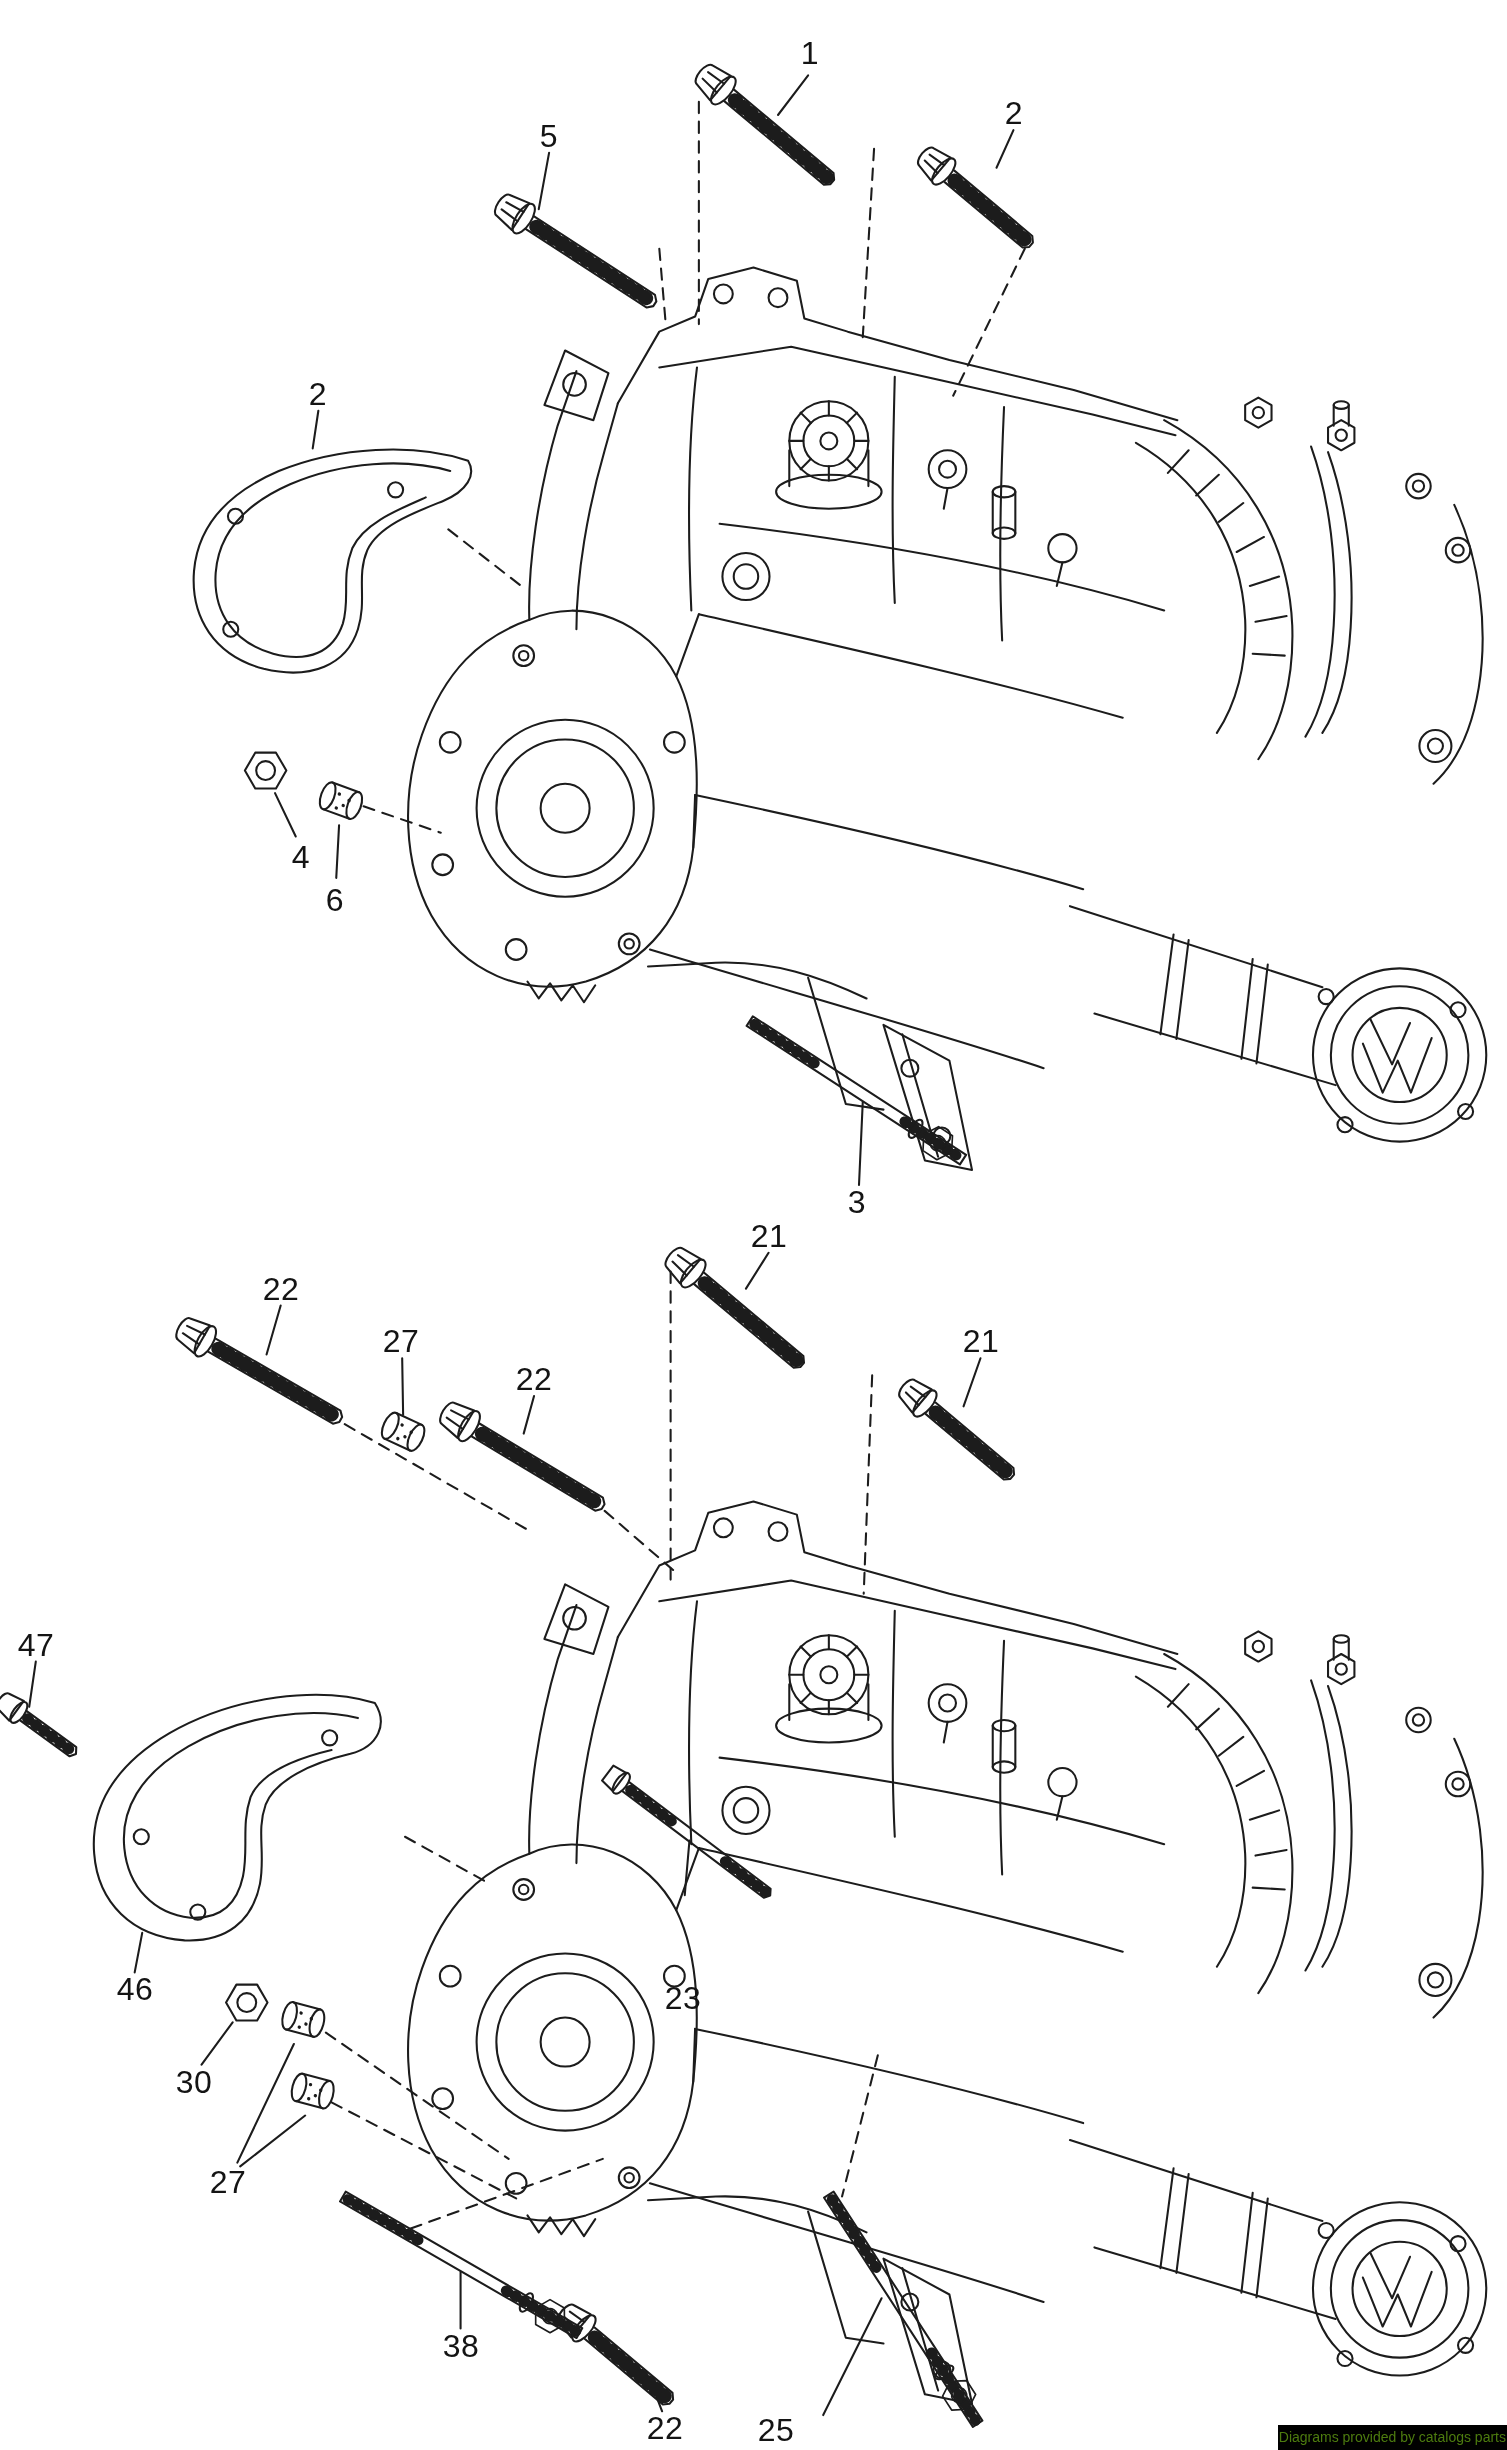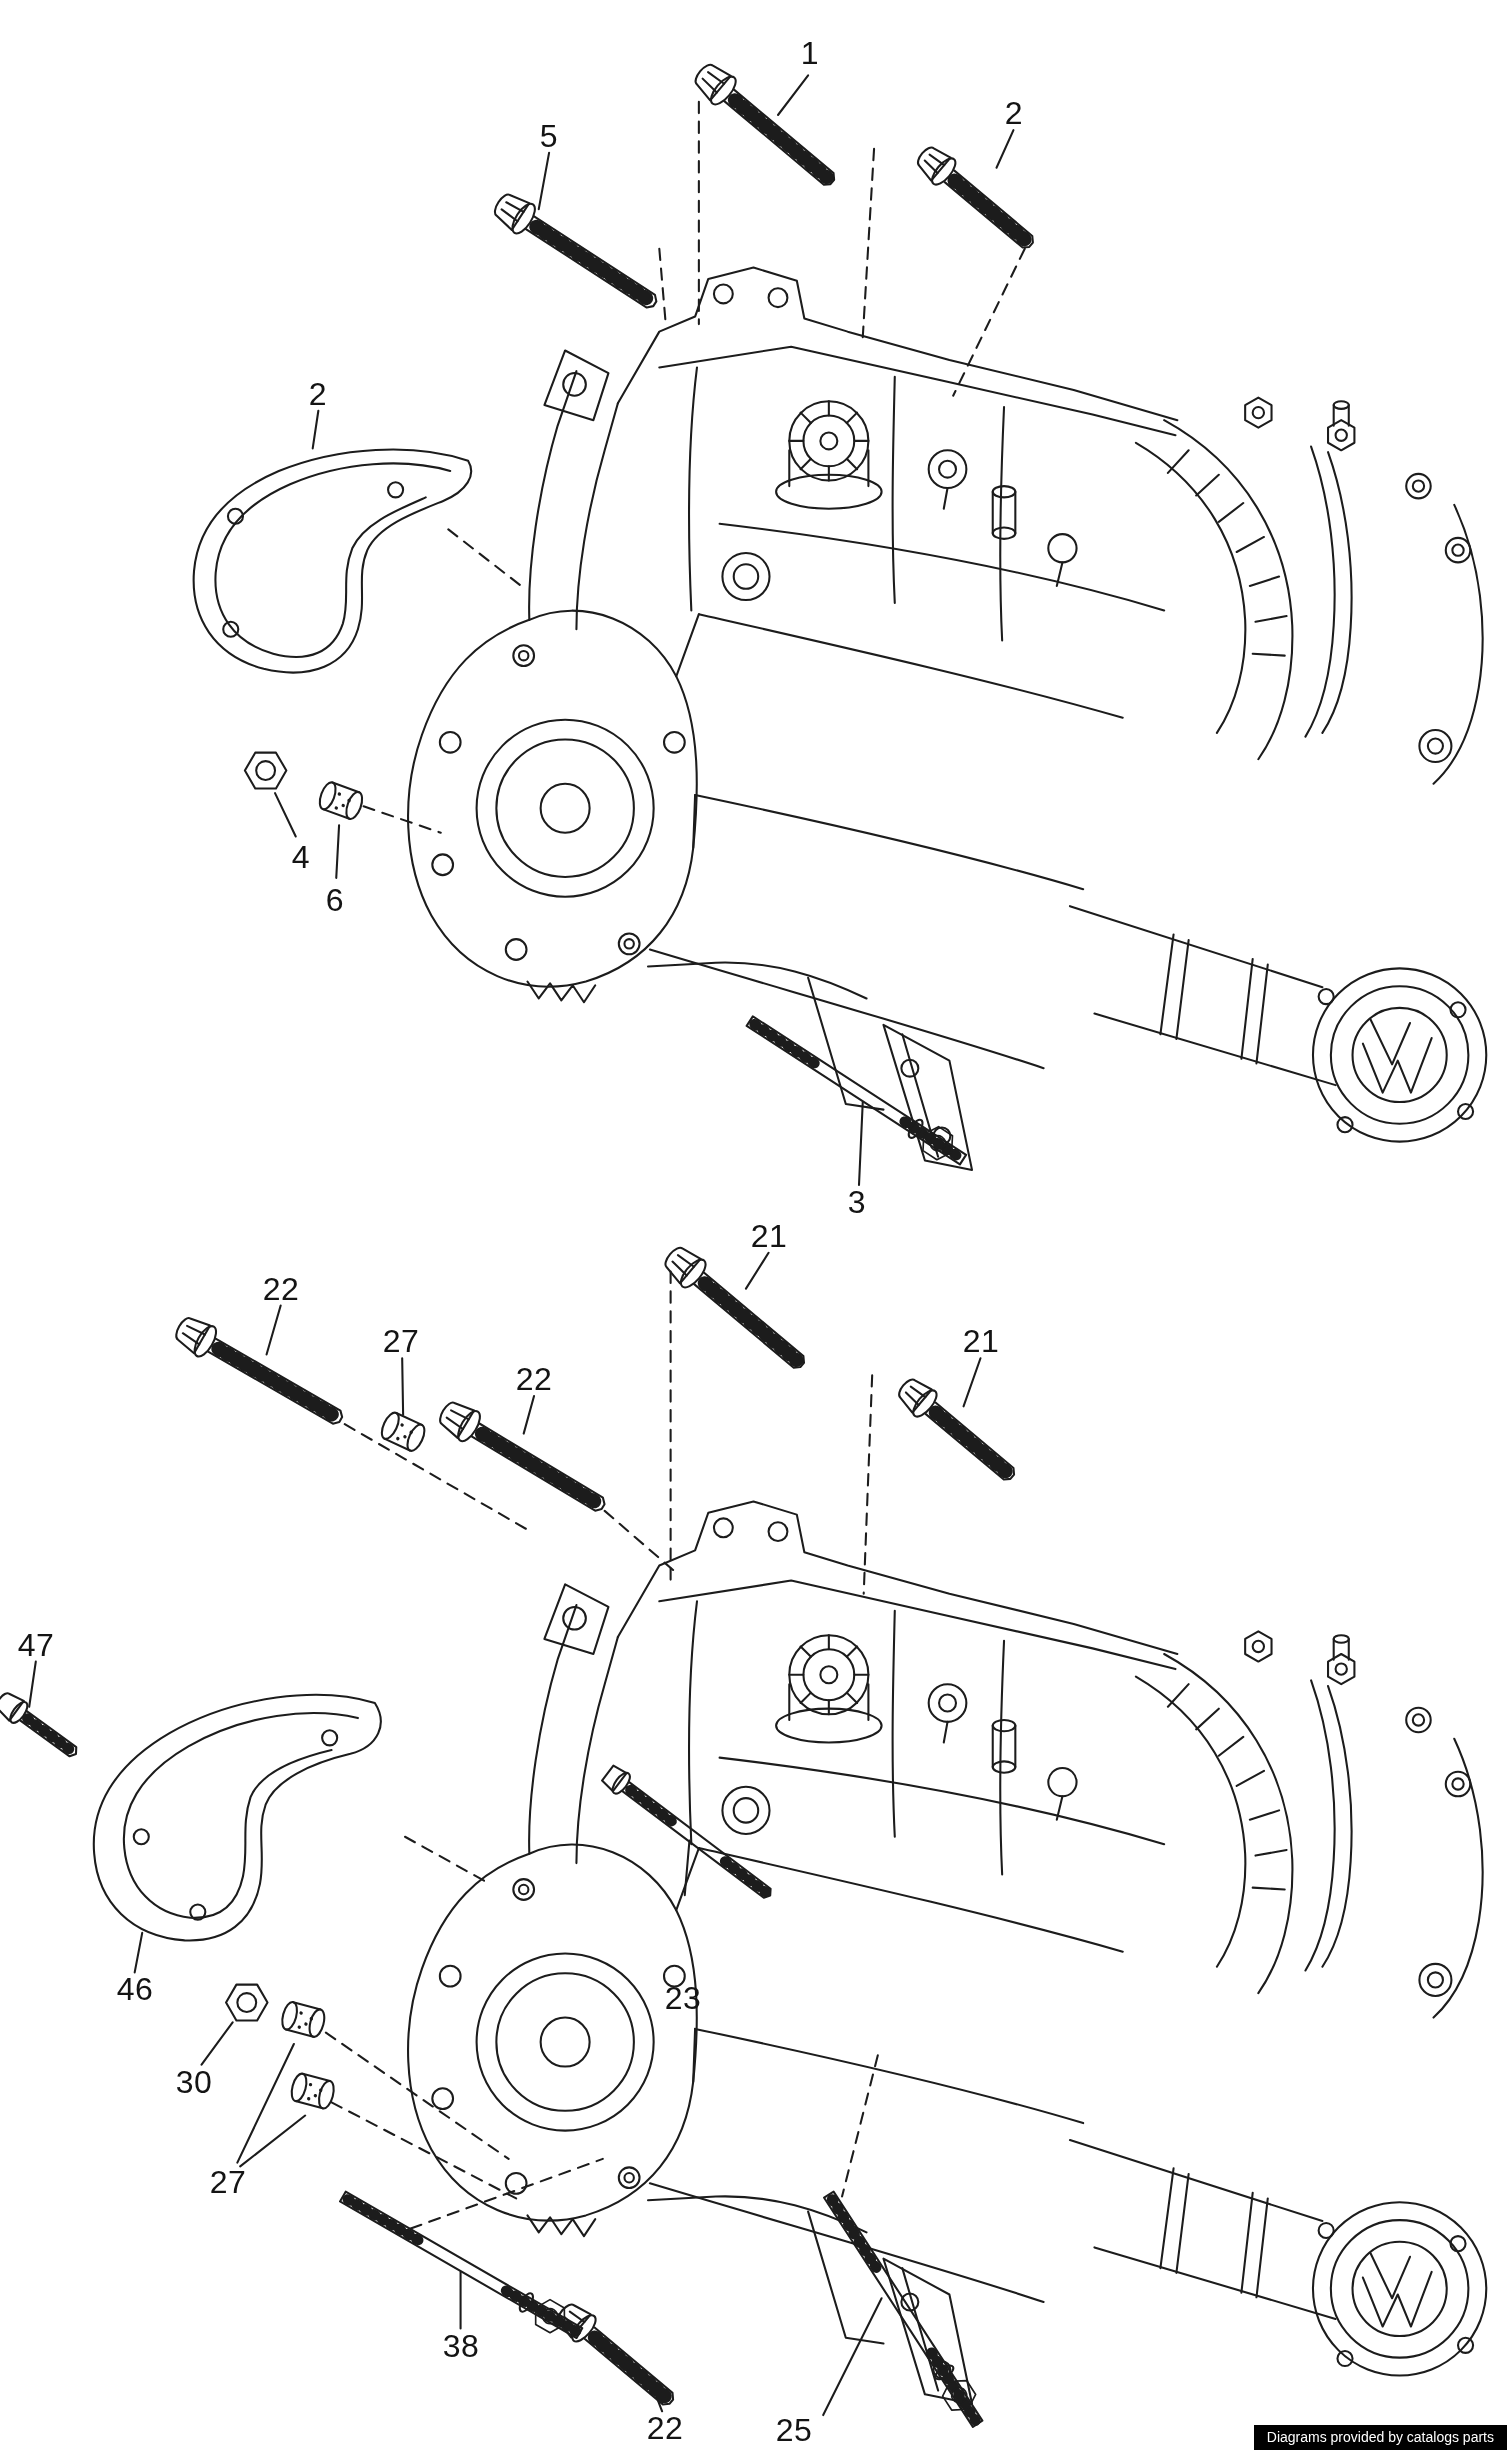--- a/index.html
+++ b/index.html
@@ -13,22 +13,22 @@
   svg.art .threads   { stroke-width:15; stroke-dasharray:2.5 8; }
   svg.art .threads-sm{ stroke-width:11; stroke-dasharray:2.5 8; }
   svg.art .dot  { fill:#1c1c1c; stroke:none; }
   svg.art g.dash line { stroke-dasharray:12 9; }
   .callout {
     position:absolute; transform:translate(-50%,-50%);
     font-size:32px; color:#141414; letter-spacing:0.5px; white-space:nowrap;
   }
   .watermark {
     position:absolute; right:0; bottom:0; height:25.4px;
-    background:#000000; color:#ffffff;
-    display:flex; align-items:center; padding:0 13px;
+    background:#000000; color:#4d7c0f;
+    display:flex; align-items:center; padding:0 1px;
     font-size:14px;
   }
 </style>
 </head>
 <body>
 
 <div class="canvas">
 
 <svg class="art" width="1507" height="2450" viewBox="0 0 1600 2601">
   <defs>
@@ -304,20 +304,20 @@
 <div class="callout" style="left:401px;top:1341px">27</div>
 <div class="callout" style="left:534px;top:1379px">22</div>
 <div class="callout" style="left:981px;top:1341px">21</div>
 <div class="callout" style="left:36px;top:1645px">47</div>
 <div class="callout" style="left:135px;top:1989px">46</div>
 <div class="callout" style="left:194px;top:2082px">30</div>
 <div class="callout" style="left:228px;top:2182px">27</div>
 <div class="callout" style="left:683px;top:1998px">23</div>
 <div class="callout" style="left:461px;top:2346px">38</div>
 <div class="callout" style="left:665px;top:2428px">22</div>
-<div class="callout" style="left:794px;top:2430px">25</div>
+<div class="callout" style="left:776px;top:2430px">25</div>
 
 <div class="watermark">
   <span>Diagrams provided by catalogs parts</span>
 </div>
 
 </div>
 
 
 </body></html>

